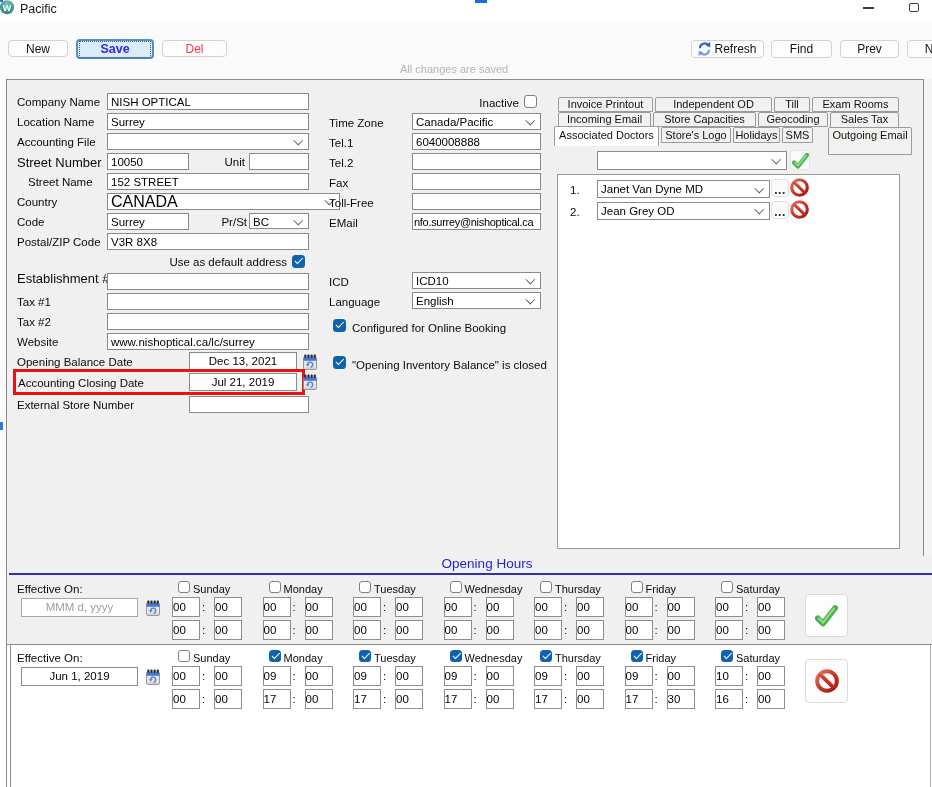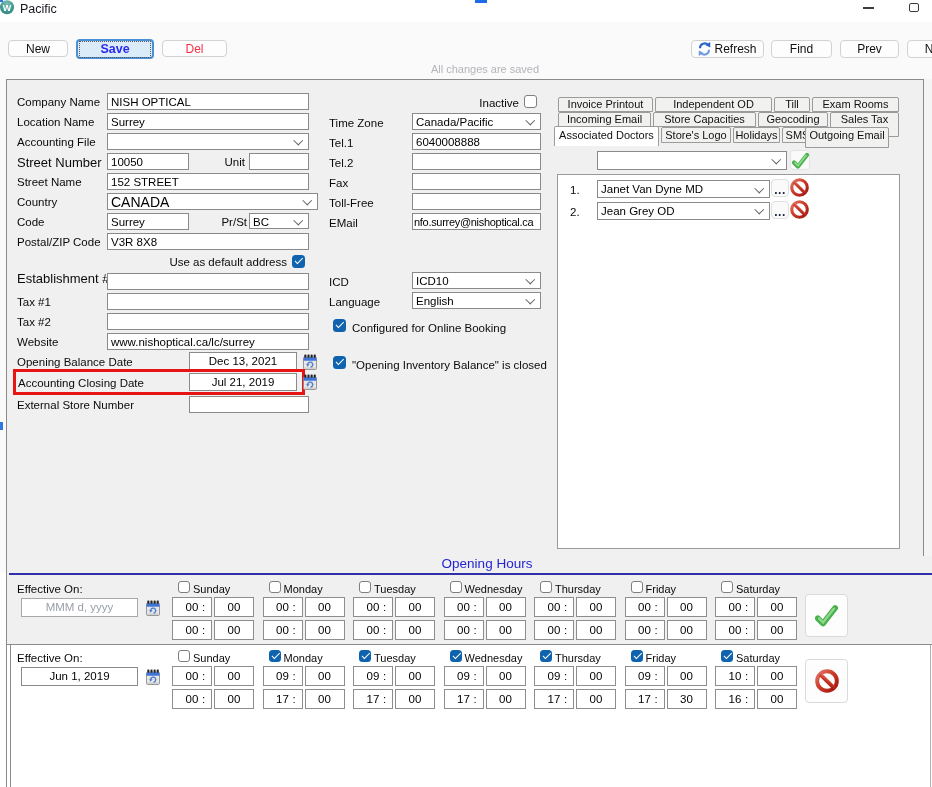--- a/index.html
+++ b/index.html
@@ -5,21 +5,21 @@
 html,body{width:932px;height:787px;background:#fff;font-family:"Liberation Sans",sans-serif;overflow:hidden}
 .a{position:absolute}
 .lb{position:absolute;font-size:11.5px;color:#0a0a0a;white-space:nowrap;line-height:13px}
 .in{position:absolute;background:#fff;border:1px solid #8a8a8a;font-size:11.5px;color:#000;line-height:14px;padding:1px 3px 0;white-space:nowrap;overflow:hidden}
 .ch{position:absolute;width:6.5px;height:6.5px;border-right:1.3px solid #606060;border-bottom:1.3px solid #606060;transform:rotate(45deg)}
 .cb{position:absolute;width:13px;height:13px;border:1px solid #7f7f7f;border-radius:3px;background:#fff}
 .cbc{position:absolute;width:13.5px;height:13.5px;border-radius:3.5px;background:#0e62ae}
 .cbc::after{content:"";position:absolute;left:3px;top:3.4px;width:6.6px;height:3.4px;border-left:1.5px solid #fff;border-bottom:1.5px solid #fff;transform:rotate(-45deg)}
 .btn{position:absolute;background:#fdfdfd;border:1px solid #d2d2d2;border-radius:4px;font-size:12px;color:#111;display:flex;align-items:center;justify-content:center;white-space:nowrap}
 .tab{position:absolute;background:#f1f1f0;border:1px solid #9b9b9b;border-radius:2px 2px 0 0;font-size:11px;color:#111;text-align:center;overflow:hidden;white-space:nowrap}
-.tb{position:absolute;width:40px;height:20px;background:#fff;border:1px solid #8d8d8d;font-size:11.5px;color:#000;text-align:center;line-height:18px}
+.tb{position:absolute;width:28px;height:20px;background:#fff;border:1px solid #8d8d8d;font-size:11.5px;color:#000;line-height:18px}
 </style></head><body>
 
 <div class="a" style="left:0;top:0;width:3px;height:2px;background:#2f6fe0"></div>
 <div class="a" style="left:475px;top:0;width:12px;height:2.5px;background:#1f6ae8"></div>
 <svg class="a" style="left:0;top:0" width="15" height="16" viewBox="0 0 15 16">
 <defs>
       <radialGradient id="wg" cx="0.5" cy="0.25" r="0.9">
 <stop offset="0" stop-color="#7dbdb6"></stop>
         <stop offset="0.5" stop-color="#459a92"></stop>
         <stop offset="1" stop-color="#2e827b"></stop>
@@ -40,42 +40,42 @@
 <div class="btn" style="left:691px;top:40px;width:73px;height:18px">
 <svg width="13" height="14" viewBox="0 0 13 14" style="margin-right:3px">
 <path d="M2 6.2 A 4.7 4.7 0 0 1 10.3 3.1" stroke="#2a63c8" stroke-width="2.1" fill="none"></path>
 <path d="M12.2 0.1 L12.3 5.6 L7.5 3.3 Z" fill="#2a63c8"></path>
 <path d="M11 7.8 A 4.7 4.7 0 0 1 2.7 10.9" stroke="#6f9be0" stroke-width="2.1" fill="none"></path>
 <path d="M0.8 13.9 L0.7 8.4 L5.5 10.7 Z" fill="#6f9be0"></path>
 </svg>Refresh</div>
 <div class="btn" style="left:771px;top:40px;width:61px;height:18px">Find</div>
 <div class="btn" style="left:840px;top:40px;width:59px;height:18px">Prev</div>
 <div class="btn" style="left:907px;top:40px;width:60px;height:18px">Next</div>
-<div class="lb" style="left:400px;top:63px;font-size:11px;color:#b4b4ba;width:170px;text-align:center">All changes are saved</div>
+<div class="lb" style="left:400px;top:63px;font-size:11px;color:#b4b4ba;width:170px;">All changes are saved</div>
 <div class="a" style="left:0;top:79px;width:6px;height:494px;background:#fafafa"></div>
 <div class="a" style="left:924px;top:79px;width:8px;height:494px;background:#f4f4f4"></div>
 <div class="a" style="left:6px;top:79px;width:918px;height:477px;background:#f0f0f0;border:1px solid #8a8a8a;border-bottom:none"></div>
 <div class="a" style="left:6px;top:556px;width:926px;height:17px;background:#f0f0f0"></div>
 <div class="a" style="left:0;top:422px;width:2.5px;height:8px;background:#2f78e0"></div>
 <div class="lb" style="left:17px;top:96px;font-size:11.5px;color:#0a0a0a;">Company Name</div>
 <div class="in" style="left:107px;top:93px;width:202px;height:17px;font-size:11.5px;">NISH OPTICAL</div>
 <div class="lb" style="left:17px;top:116px;font-size:11.5px;color:#0a0a0a;">Location Name</div>
 <div class="in" style="left:107px;top:113px;width:202px;height:17px;font-size:11.5px;">Surrey</div>
 <div class="lb" style="left:17px;top:136px;font-size:11.5px;color:#0a0a0a;">Accounting File</div>
 <div class="in" style="left:107px;top:133px;width:202px;height:17px;font-size:11.5px;">
     <i class="ch" style="right:7px;top:3.0px"></i>
   </div>
 <div class="lb" style="left:17px;top:156px;font-size:13px;color:#0a0a0a;">Street Number</div>
 <div class="in" style="left:107px;top:153px;width:82px;height:17px;font-size:11.5px;">10050</div>
 <div class="lb" style="left:217px;top:156px;font-size:11.5px;color:#0a0a0a;width:28px;text-align:right">Unit</div>
 <div class="in" style="left:249px;top:153px;width:60px;height:17px;font-size:11.5px;"></div>
-<div class="lb" style="left:17px;top:176px;font-size:11.5px;color:#0a0a0a;">Street Name</div>
+<div class="lb" style="left:28px;top:176px;font-size:11.5px;color:#0a0a0a;">Street Name</div>
 <div class="in" style="left:107px;top:173px;width:202px;height:17px;font-size:11.5px;">152 STREET</div>
 <div class="lb" style="left:17px;top:196px;font-size:11.5px;color:#0a0a0a;">Country</div>
-<div class="in" style="left:107px;top:193px;width:211px;height:17px;font-size:14px;">CANADA<i class="ch" style="right:7px;top:3.0px"></i></div>
+<div class="in" style="left:107px;top:193px;width:233px;height:17px;font-size:16px;">CANADA<i class="ch" style="right:7px;top:3.0px"></i></div>
 <div class="lb" style="left:17px;top:216px;font-size:11.5px;color:#0a0a0a;">Code</div>
 <div class="in" style="left:107px;top:213px;width:82px;height:17px;font-size:11.5px;">Surrey</div>
 <div class="lb" style="left:212px;top:216px;font-size:11.5px;color:#0a0a0a;width:35px;text-align:right">Pr/St</div>
 <div class="in" style="left:249px;top:213px;width:60px;height:16px;font-size:11.5px;">BC<i class="ch" style="right:7px;top:3.0px"></i></div>
 <div class="lb" style="left:17px;top:236px;font-size:11.5px;color:#0a0a0a;">Postal/ZIP Code</div>
 <div class="in" style="left:107px;top:233px;width:202px;height:17px;font-size:11.5px;">V3R 8X8</div>
 <div class="lb" style="left:140px;top:256px;font-size:11.5px;color:#0a0a0a;width:147px;text-align:right">Use as default address</div>
 <div class="cbc" style="left:291.5px;top:255px;width:13px;height:13px"></div>
 <div class="lb" style="left:17px;top:272px;font-size:13px;color:#0a0a0a;">Establishment #</div>
 <div class="in" style="left:107px;top:273px;width:202px;height:17px;font-size:11.5px;"></div>
@@ -146,21 +146,21 @@
 <div class="tab" style="left:655px;top:97px;width:117px;height:15px;line-height:13px">Independent OD</div>
 <div class="tab" style="left:774px;top:97px;width:36px;height:15px;line-height:13px">Till</div>
 <div class="tab" style="left:812px;top:97px;width:87px;height:15px;line-height:13px">Exam Rooms</div>
 <div class="tab" style="left:558px;top:112px;width:93px;height:15px;line-height:13px">Incoming Email</div>
 <div class="tab" style="left:653px;top:112px;width:103px;height:15px;line-height:13px">Store Capacities</div>
 <div class="tab" style="left:758px;top:112px;width:70px;height:15px;line-height:13px">Geocoding</div>
 <div class="tab" style="left:830px;top:112px;width:69px;height:25px;line-height:13px">Sales Tax</div>
 <div class="tab" style="left:661px;top:127px;width:70px;height:16px;line-height:14px">Store's Logo</div>
 <div class="tab" style="left:733px;top:127px;width:47px;height:16px;line-height:14px">Holidays</div>
 <div class="tab" style="left:782px;top:127px;width:31px;height:16px;line-height:14px">SMS</div>
-<div class="tab" style="left:805px;top:127px;width:84px;height:21px;line-height:14px">Outgoing Email</div>
+<div class="tab" style="left:828px;top:127px;width:84px;height:28px;line-height:14px">Outgoing Email</div>
 <div class="tab" style="left:554px;top:126px;width:105px;height:20px;line-height:16px;background:#fff;border-bottom:none;z-index:2">Associated Doctors</div>
 <div class="in" style="left:597px;top:151px;width:190px;height:19px;font-size:11.5px;">
     <i class="ch" style="right:7px;top:4.0px"></i>
   </div>
 <div class="btn" style="left:790px;top:150px;width:20px;height:20px;border-color:#e2e2e2;background:#fafafa"></div>
 <svg class="a" style="left:792px;top:152px" width="17" height="17" viewBox="0 0 20 20">
 <path d="M2.5 12.5 L7 17 L17.5 3.5" fill="none" stroke="#49b04f" stroke-width="5" stroke-linecap="round" stroke-linejoin="round"></path>
 <path d="M3.5 12.5 L7 16 L16.5 4" fill="none" stroke="#8fd98b" stroke-width="2" stroke-linecap="round"></path>
 </svg>
 <div class="a" style="left:557px;top:174px;width:343px;height:375px;background:#fff;border:1px solid #9a9a9a"></div>

